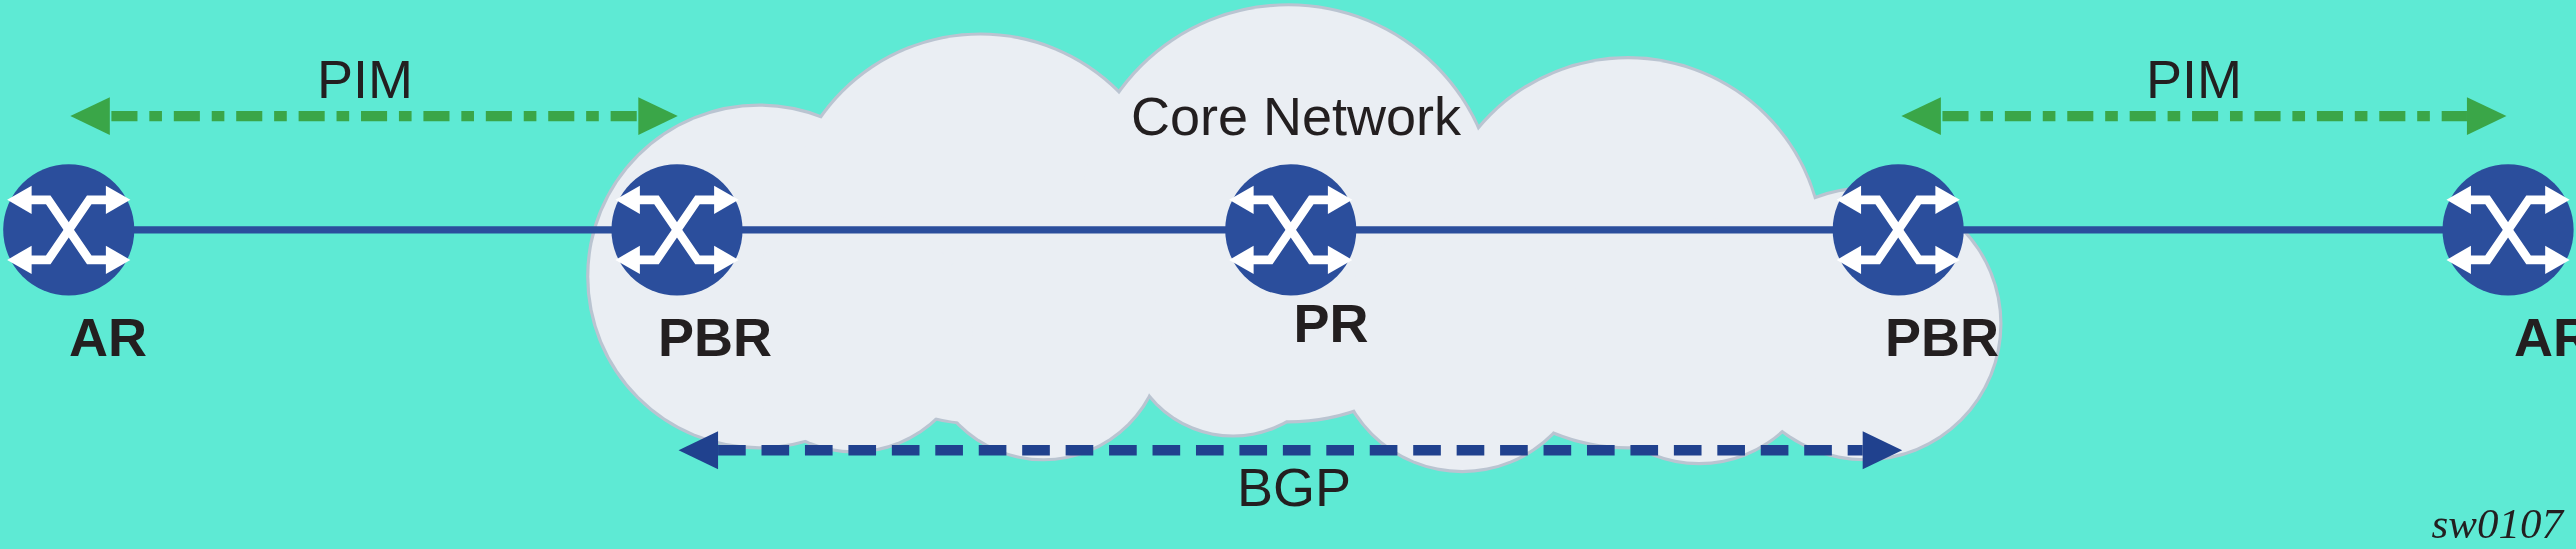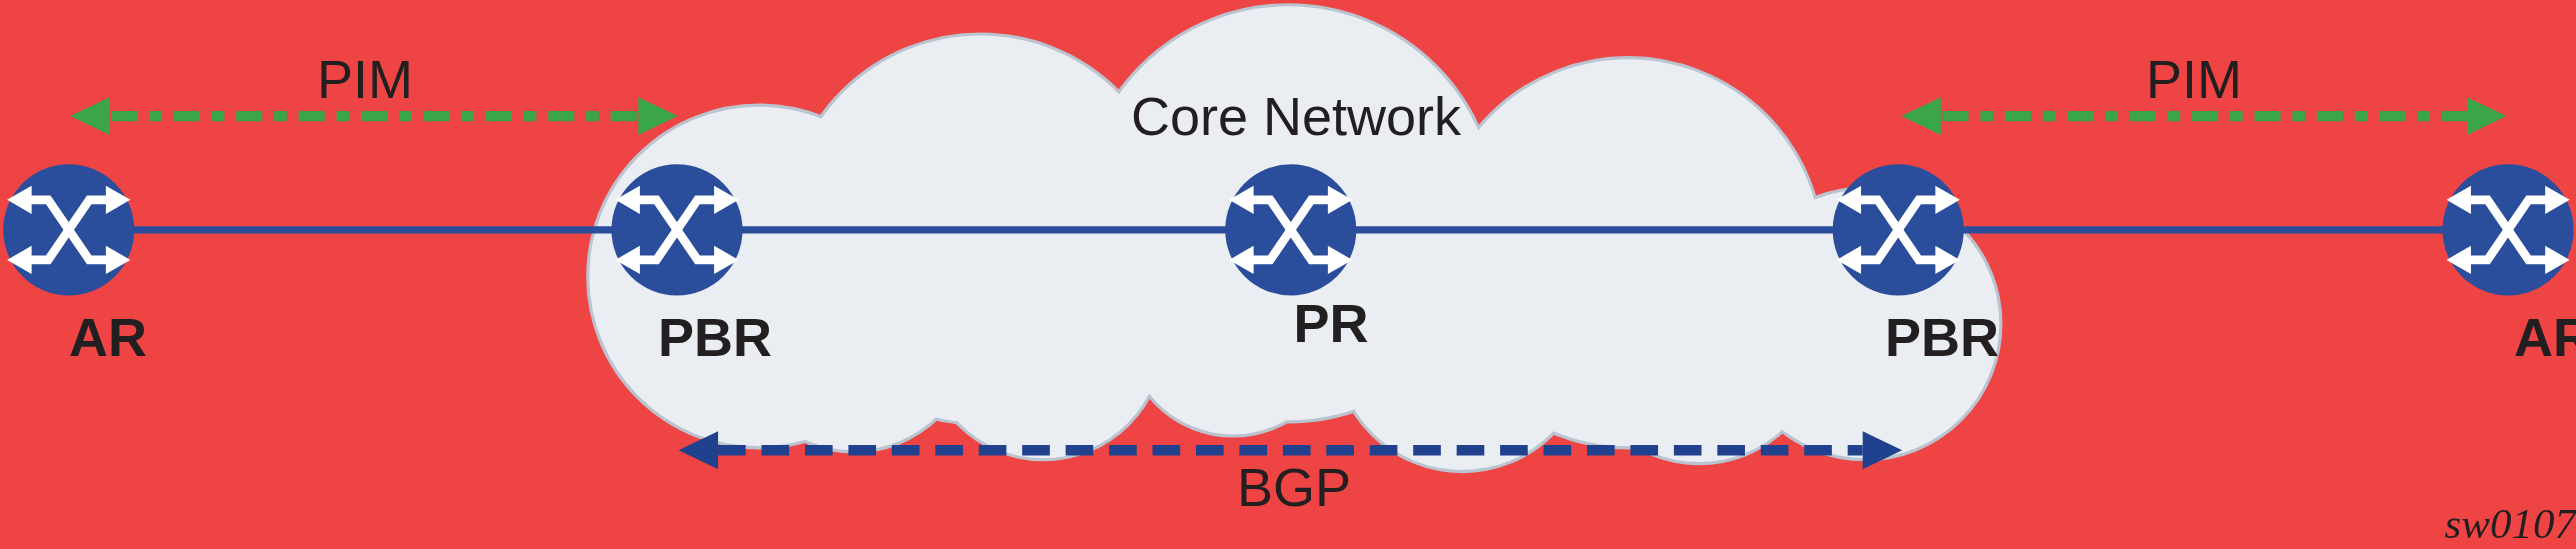--- a/index.html
+++ b/index.html
@@ -8,21 +8,21 @@
     --green:#3aa648;
     --cloudfill:#eaeef3;
     --cloudstroke:#bac4d1;
     --text:#231f20;
   }
   *{margin:0;padding:0;box-sizing:border-box;}
   html,body{background:#ffffff;}
   .canvas{
     position:relative;
     width:2576px;height:549px;
-    background:#ef4444;
+    background:#5eead4;
     overflow:hidden;
     font-family:"Liberation Sans",sans-serif;
   }
   .gfx{position:absolute;left:0;top:0;width:2576px;height:549px;display:block;}
   .cloud-stroke circle{fill:var(--cloudfill);stroke:var(--cloudstroke);stroke-width:8;}
   .cloud-fill circle{fill:var(--cloudfill);stroke:none;}
   .link{stroke:var(--blue);stroke-width:9;}
   .pim{stroke:var(--green);stroke-width:13;stroke-dasharray:33 15 16 15;fill:none;}
   .pim-head{fill:var(--green);stroke:none;}
   .bgp{stroke:var(--bgp);stroke-width:13;stroke-dasharray:35 20;fill:none;}
@@ -131,16 +131,16 @@
   <div class="t bold" style="left:680px;top:310px;">PBR</div>
 
   <div class="t bold" style="left:1296px;top:296px;">PR</div>
 
   <div class="t bold" style="left:1907px;top:310px;">PBR</div>
 
   <div class="t bold" style="left:2518px;top:310px;">AR</div>
 
   <div class="t" style="left:1294px;top:460px;">BGP</div>
 
-  <div class="wm" style="right:0;top:502px;">sw0107</div>
+  <div class="wm" style="right:13px;top:502px;">sw0107</div>
 
 </div>
 
 
 </body></html>

